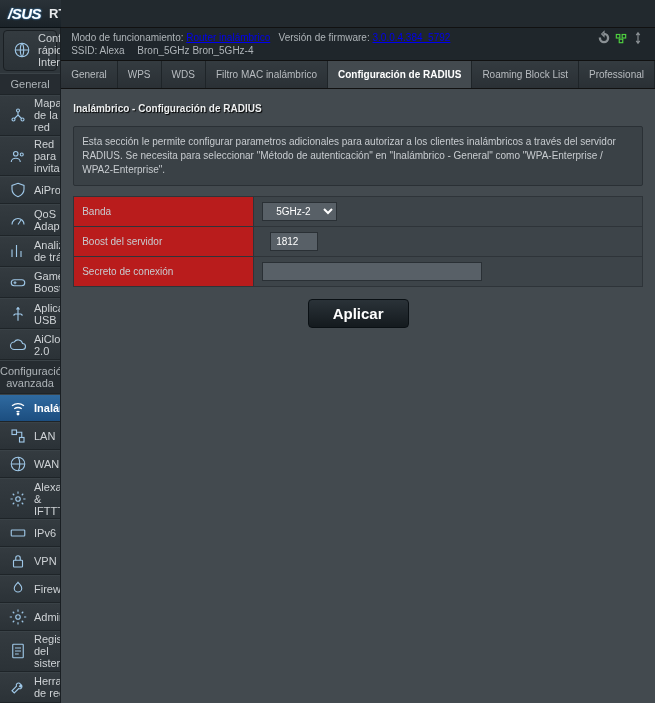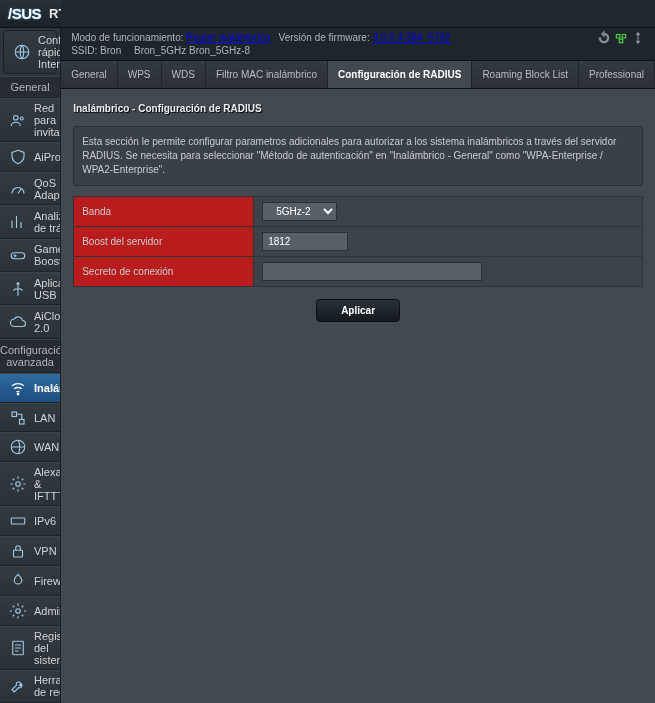--- a/index.html
+++ b/index.html
@@ -15,20 +15,21 @@
   .topbar {
     display: flex;
     align-items: center;
     height: 28px;
     background: linear-gradient(#2a3238, #1a2228);
     border-bottom: 1px solid #0a1014;
     padding: 0 8px;
   }
   .logo {
     font-weight: bold;
+    font-style: italic;
     color: #fff;
     font-size: 15px;
     letter-spacing: -0.5px;
     margin-right: 8px;
     text-shadow: 0 0 2px #4af;
   }
   .model { font-weight: bold; font-size: 13px; color: #e8eaec; margin-right: 20px; }
   .top-btn {
     background: #1a2228;
     border: 1px solid #0a1014;
@@ -169,34 +170,34 @@
   }
   .form-table td.label-cell { width: 180px; background: #b91c1c; }
   .form-table input[type=text], .form-table input[type=password] {
     background: #586067;
     border: 1px solid #2a3035;
     color: #fff;
     padding: 3px 5px;
     width: 220px;
     font-size: 10px;
   }
-  .form-table input.short { width: 86px; }
+  .form-table input.short { width: 48px; margin-left: 8px; }
   .form-table select {
     background: #586067;
     border: 1px solid #2a3035;
     color: #fff;
     padding: 2px 9px;
     font-size: 10px;
   }
   .apply-row { text-align: center; padding: 12px 0; }
   .apply-btn {
     background: linear-gradient(#2a3238, #141a1e);
     border: 1px solid #0a1014;
     color: #fff;
-    font-size: 10px;
+    font-size: 15px;
     font-weight: bold;
     padding: 5px 24px;
     border-radius: 4px;
     cursor: pointer;
   }
   
   svg { width: 18px; height: 18px; }
 </style>
 </head>
 <body>
@@ -217,20 +218,31 @@
         <svg viewBox="0 0 24 24" fill="none" stroke="#9fc8e8" stroke-width="1.5">
             <circle cx="12" cy="12" r="9"></circle>
             <path d="M3 12h18M12 3c3 3 3 15 0 18M12 3c-3 3-3 15 0 18"></path>
           </svg>
       </span>
       <span class="label">Configuración rápida de Internet</span>
     </div>
 
     <div class="section-hdr">General</div>
 
+    <div class="navitem">
+      <span class="icon">
+          <svg viewBox="0 0 24 24" fill="none" stroke="#9fc8e8" stroke-width="1.5">
+            <circle cx="12" cy="6" r="2"></circle>
+            <circle cx="6" cy="18" r="2"></circle>
+            <circle cx="18" cy="18" r="2"></circle>
+            <path d="M12 8v4m0 0l-5 5m5-5l5 5"></path>
+          </svg>
+        </span>
+      <span class="label">Mapa de la red</span>
+    </div>
     <div class="navitem">
       <span class="icon">
           <svg viewBox="0 0 24 24" fill="none" stroke="#9fc8e8" stroke-width="1.5">
             <circle cx="9" cy="9" r="3"></circle>
             <circle cx="17" cy="10" r="2"></circle>
             <path d="M3 20c0-3 3-5 6-5s6 2 6 5"></path>
           </svg>
         </span>
       <span class="label">Red para invitados</span>
     </div>
@@ -387,23 +399,23 @@
       <div style="flex:1;line-height:13px;">
         <div>
           <span>Modo de funcionamiento:</span>
           <a href="#" class="val">Router inalámbrico</a>
           &nbsp;
           <span>Versión de firmware:</span>
           <a href="#" class="val">3.0.0.4.384_5792</a>
         </div>
         <div>
           <span>SSID:</span>
-          <span class="val" style="text-decoration:none;">Bron</span>
+          <span class="val" style="text-decoration:none;">Alexa</span>
           <span class="val" style="text-decoration:none;padding-left:10px;">Bron_5GHz</span>
-          <span class="val" style="text-decoration:none;">Bron_5GHz-8</span>
+          <span class="val" style="text-decoration:none;">Bron_5GHz-4</span>
         </div>
       </div>
       <div class="info-icons">
         <span class="info-icon">
             <svg viewBox="0 0 24 24" width="13" height="13" fill="none" stroke="currentColor" stroke-width="2">
               <path d="M4 12a8 8 0 108-8V1L8 5l4 4V6a6 6 0 11-6 6H4z"></path>
             </svg>
           </span>
         <span class="info-icon active">
             <svg viewBox="0 0 24 24" width="13" height="13" fill="none" stroke="currentColor" stroke-width="2">
@@ -428,21 +440,21 @@
       <div class="tab active">Configuración de RADIUS</div>
       <div class="tab">Roaming Block List</div>
       <div class="tab">Professional</div>
     </div>
 
     <div class="content">
       <div class="page-title">
         <span>Inalámbrico</span><span class="sep"> - </span><span>Configuración de RADIUS</span>
       </div>
 
-      <div class="desc">Esta sección le permite configurar parametros adicionales para autorizar a los sistema inalámbricos a través del servidor RADIUS. Se necesita para seleccionar "Método de autenticación" en "Inalámbrico - General" como "WPA-Enterprise / WPA2-Enterprise".</div>
+      <div class="desc">Esta sección le permite configurar parametros adicionales para autorizar a los clientes inalámbricos a través del servidor RADIUS. Se necesita para seleccionar "Método de autenticación" en "Inalámbrico - General" como "WPA-Enterprise / WPA2-Enterprise".</div>
 
       <table class="form-table">
         <tbody>
             <tr>
           <td class="label-cell">Banda</td>
           <td>
             <select id="band-select"><option value="2.4GHz">2.4GHz</option><option value="5GHz-1">5GHz-1</option><option value="5GHz-2" selected="">5GHz-2</option></select>
           </td>
         </tr>
         <tr>

